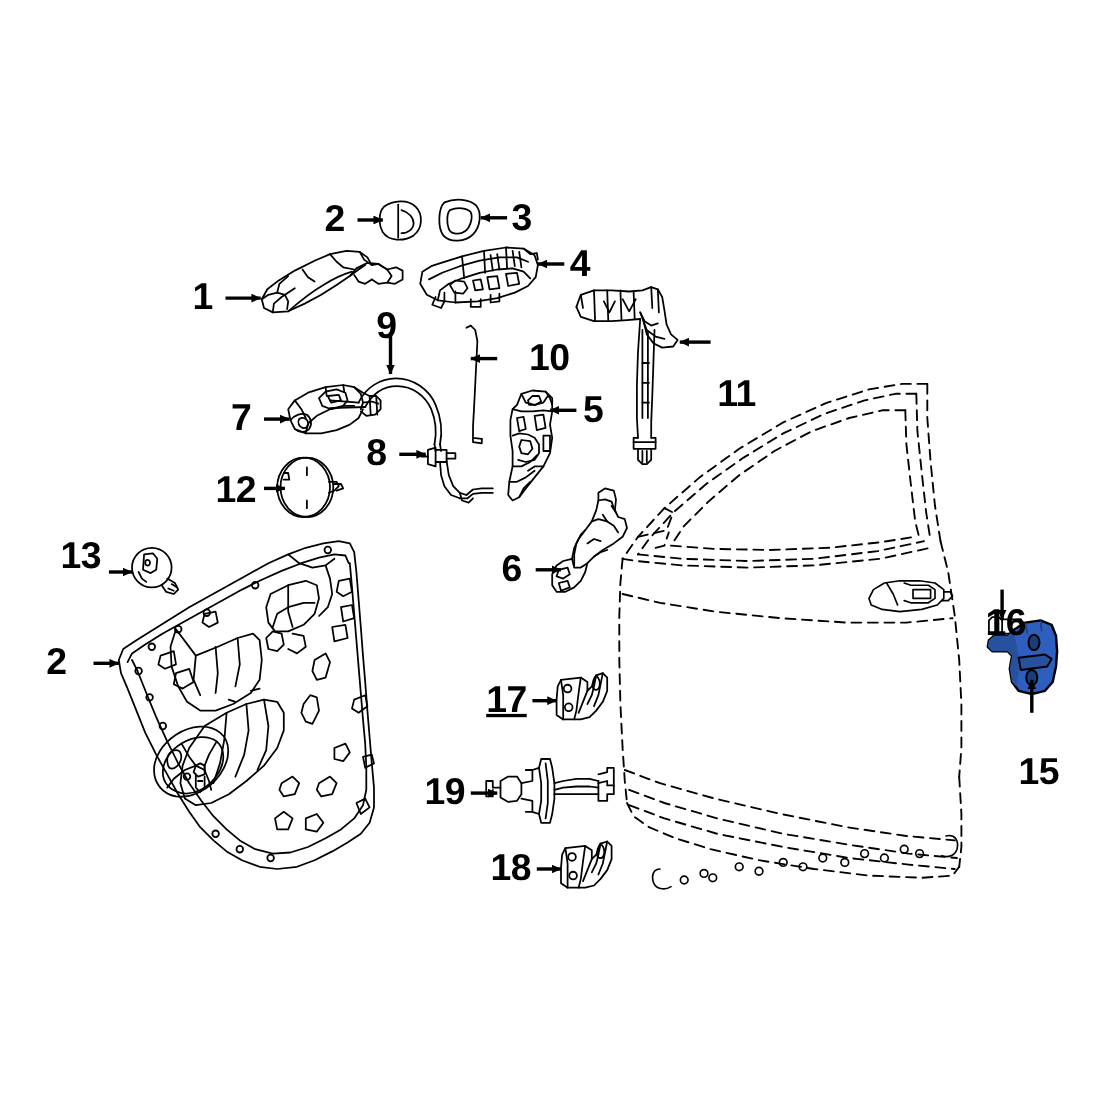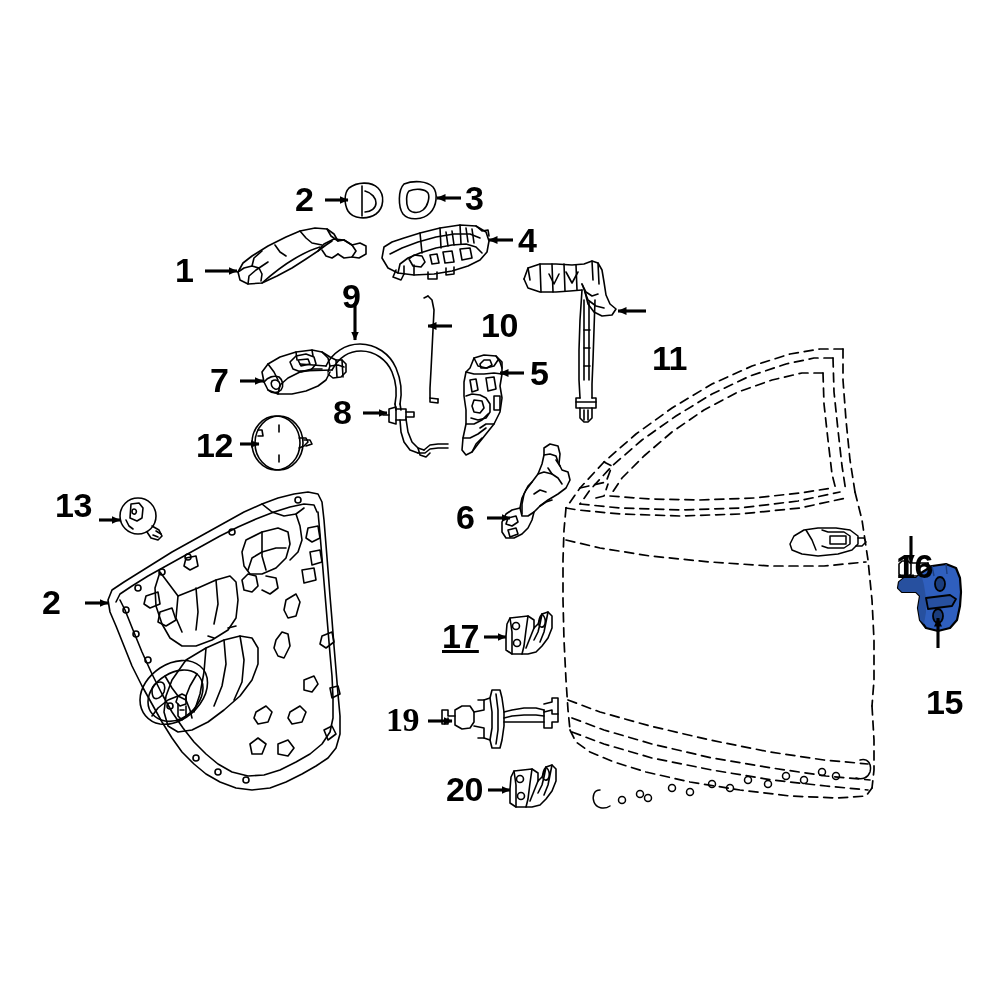--- a/index.html
+++ b/index.html
@@ -391,17 +391,17 @@
       <div class="callout-num" style="left: 333px; top: 395px;">8</div>
       <div class="callout-num" style="left: 342px; top: 279px;">9</div>
       <div class="callout-num" style="left: 481px; top: 308px;">10</div>
       <div class="callout-num" style="left: 652px; top: 293px; margin-top: 48px;">11</div>
       <div class="callout-num" style="left: 42px; top: 585px;">2</div>
       <div class="callout-num" style="left: 55px; top: 488px;">13</div>
       <div class="callout-num" style="left: 196px; top: 428px;">12</div>
       <div class="callout-num" style="left: 926px; top: 655px; margin-top: 30px;">15</div>
       <div class="callout-num" style="left: 896px; top: 513px; margin-top: 36px;">16</div>
       <div class="callout-num" style="left: 442px; top: 619px; text-decoration: underline;">17</div>
-      <div class="callout-num" style="left: 446px; top: 772px;">20</div>
-      <div class="callout-num" style="left: 386px; top: 703px; font-family: Liberation Serif, serif;">19</div>
+      <div class="callout-num" style="left: 446px; top: 772px;">18</div>
+      <div class="callout-num" style="left: 386px; top: 703px;">19</div>
     </div>
 
 </div>
 
 </body></html>

